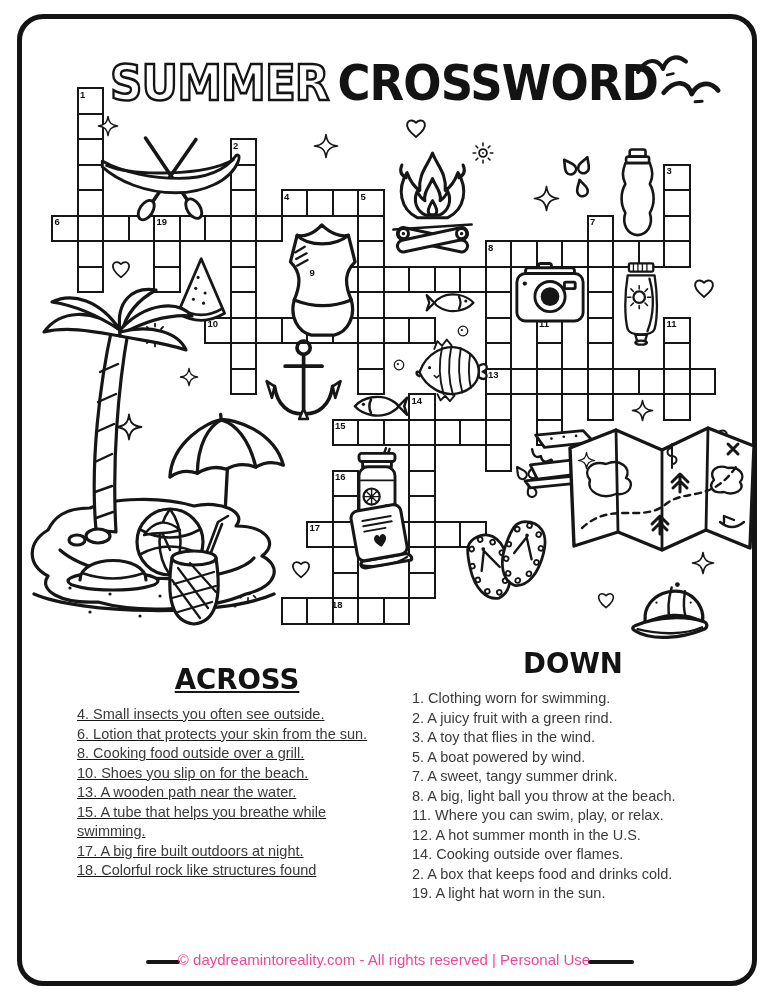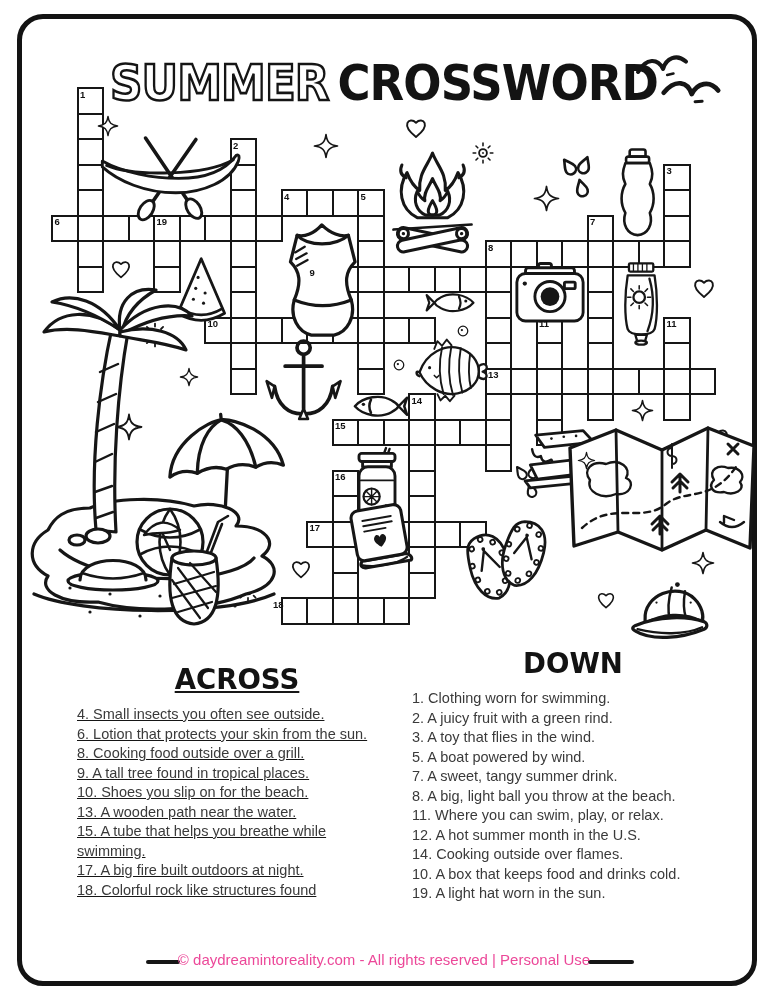--- a/index.html
+++ b/index.html
@@ -487,51 +487,50 @@
       <div class="cellnum" style="left: 437px; top: 155.5px;">8</div>
       <div class="cellnum" style="left: 258.5px; top: 181px;">9</div>
       <div class="cellnum" style="left: 156.5px; top: 232px; text-align: center;">10</div>
       <div class="cellnum" style="left: 488px; top: 232px;">11</div>
       <div class="cellnum" style="left: 615.5px; top: 232px;">11</div>
       <div class="cellnum" style="left: 437px; top: 283px;">13</div>
       <div class="cellnum" style="left: 360.5px; top: 308.5px;">14</div>
       <div class="cellnum" style="left: 284px; top: 334px;">15</div>
       <div class="cellnum" style="left: 284px; top: 385px;">16</div>
       <div class="cellnum" style="left: 258.5px; top: 436px;">17</div>
-      <div class="cellnum" style="left: 222px; top: 512.5px;">18</div>
+      <div class="cellnum" style="left: 233px; top: 512.5px; padding-left: 48px;">18</div>
     </div>
 
   <div class="clue-col" style="left:77px;top:662px;width:320px;text-decoration:underline;">
     <h2>ACROSS</h2>
     <div>
         <div class="clue">4. Small insects you often see outside.</div>
         <div class="clue">6. Lotion that protects your skin from the sun.</div>
         <div class="clue">8. Cooking food outside over a grill.</div>
-        <div class="clue">9. A tall tree found in tropical places.</div>
         <div class="clue">10. Shoes you slip on for the beach.</div>
         <div class="clue">13. A wooden path near the water.</div>
         <div class="clue">15. A tube that helps you breathe while swimming.</div>
         <div class="clue">17. A big fire built outdoors at night.</div>
         <div class="clue">18. Colorful rock like structures found</div>
       </div>
   </div>
 
   <div class="clue-col" style="left:412px;top:646px;width:322px;">
     <h2>DOWN</h2>
     <div>
         <div class="clue">1. Clothing worn for swimming.</div>
         <div class="clue">2. A juicy fruit with a green rind.</div>
         <div class="clue">3. A toy that flies in the wind.</div>
         <div class="clue">5. A boat powered by wind.</div>
         <div class="clue">7. A sweet, tangy summer drink.</div>
         <div class="clue">8. A big, light ball you throw at the beach.</div>
         <div class="clue">11. Where you can swim, play, or relax.</div>
         <div class="clue">12. A hot summer month in the U.S.</div>
         <div class="clue">14. Cooking outside over flames.</div>
-        <div class="clue">10. A box that keeps food and drinks cold.</div>
+        <div class="clue">2. A box that keeps food and drinks cold.</div>
         <div class="clue">19. A light hat worn in the sun.</div>
       </div>
   </div>
 
   <div class="fbar left"></div>
   <div class="fbar right"></div>
   <div class="footer">© daydreamintoreality.com - All rights reserved | Personal Use</div>
 </div>
 
 </body></html>

